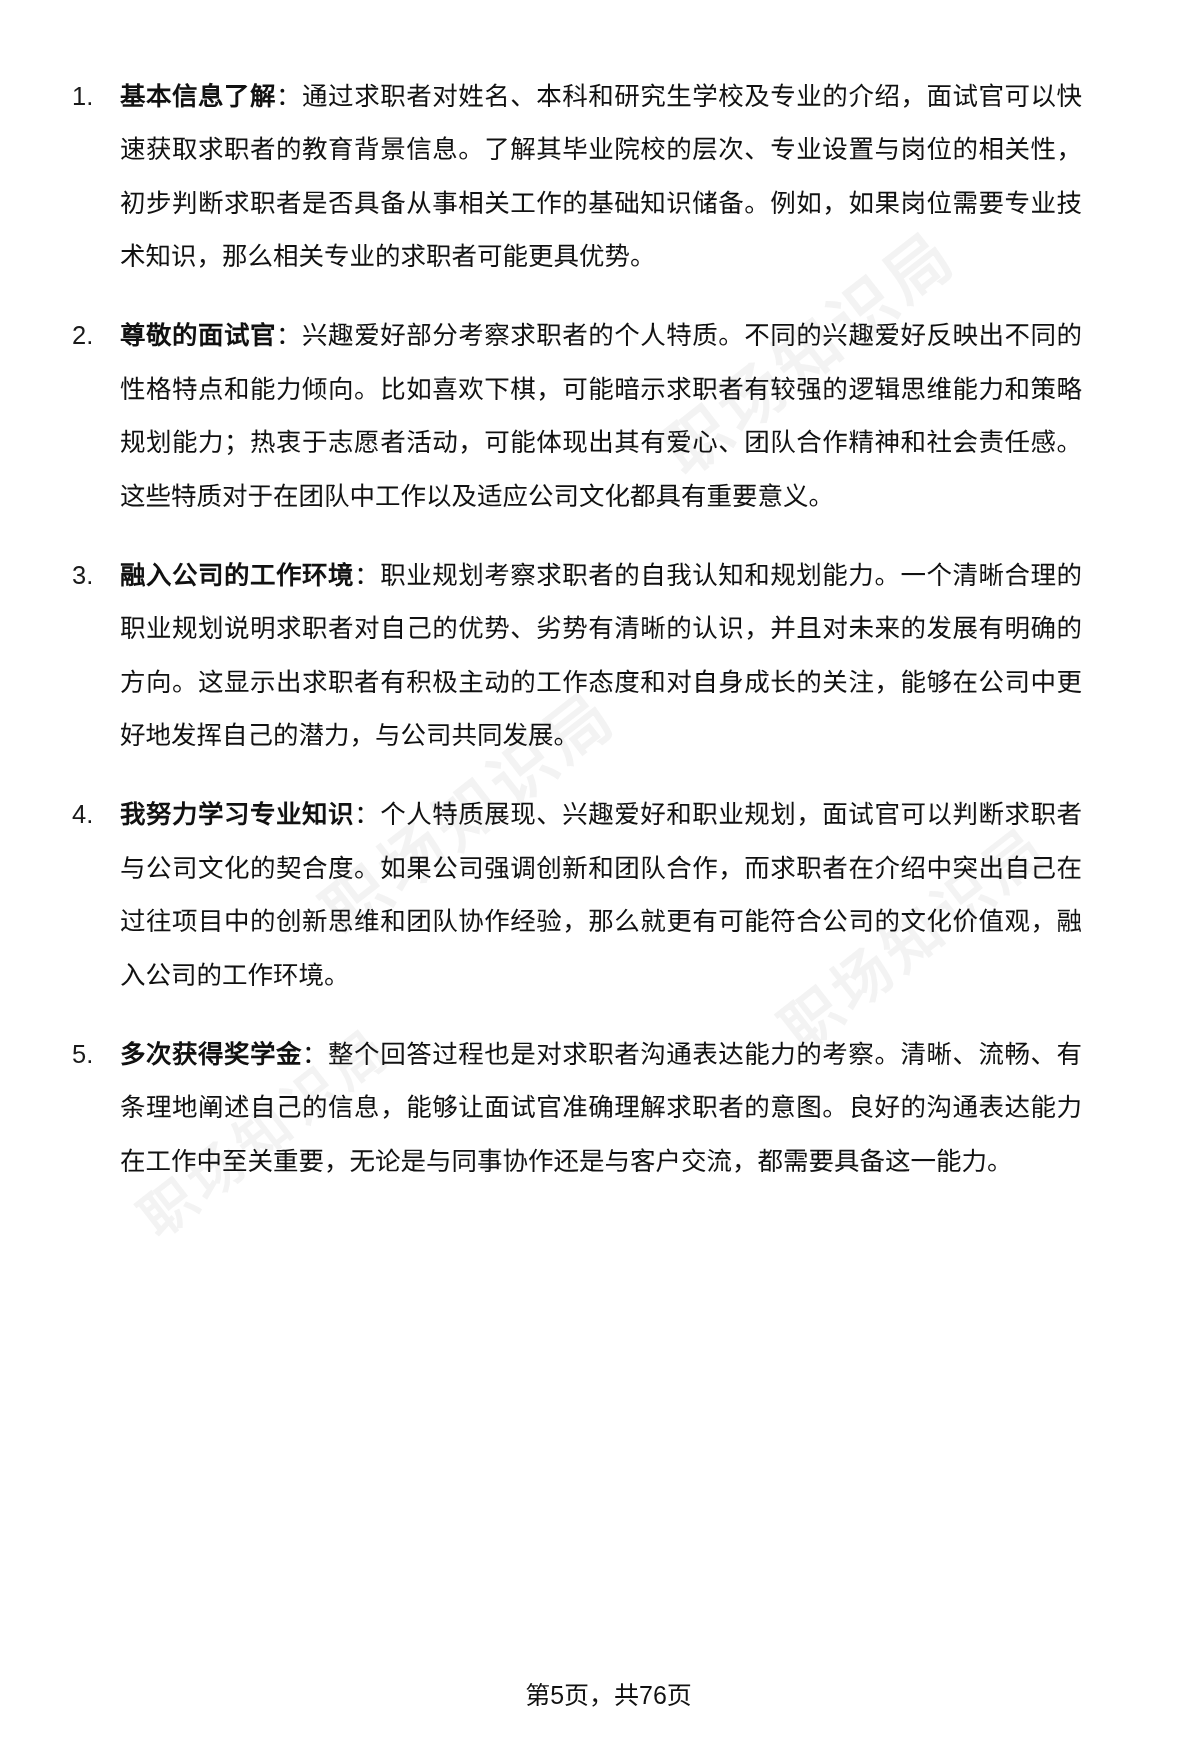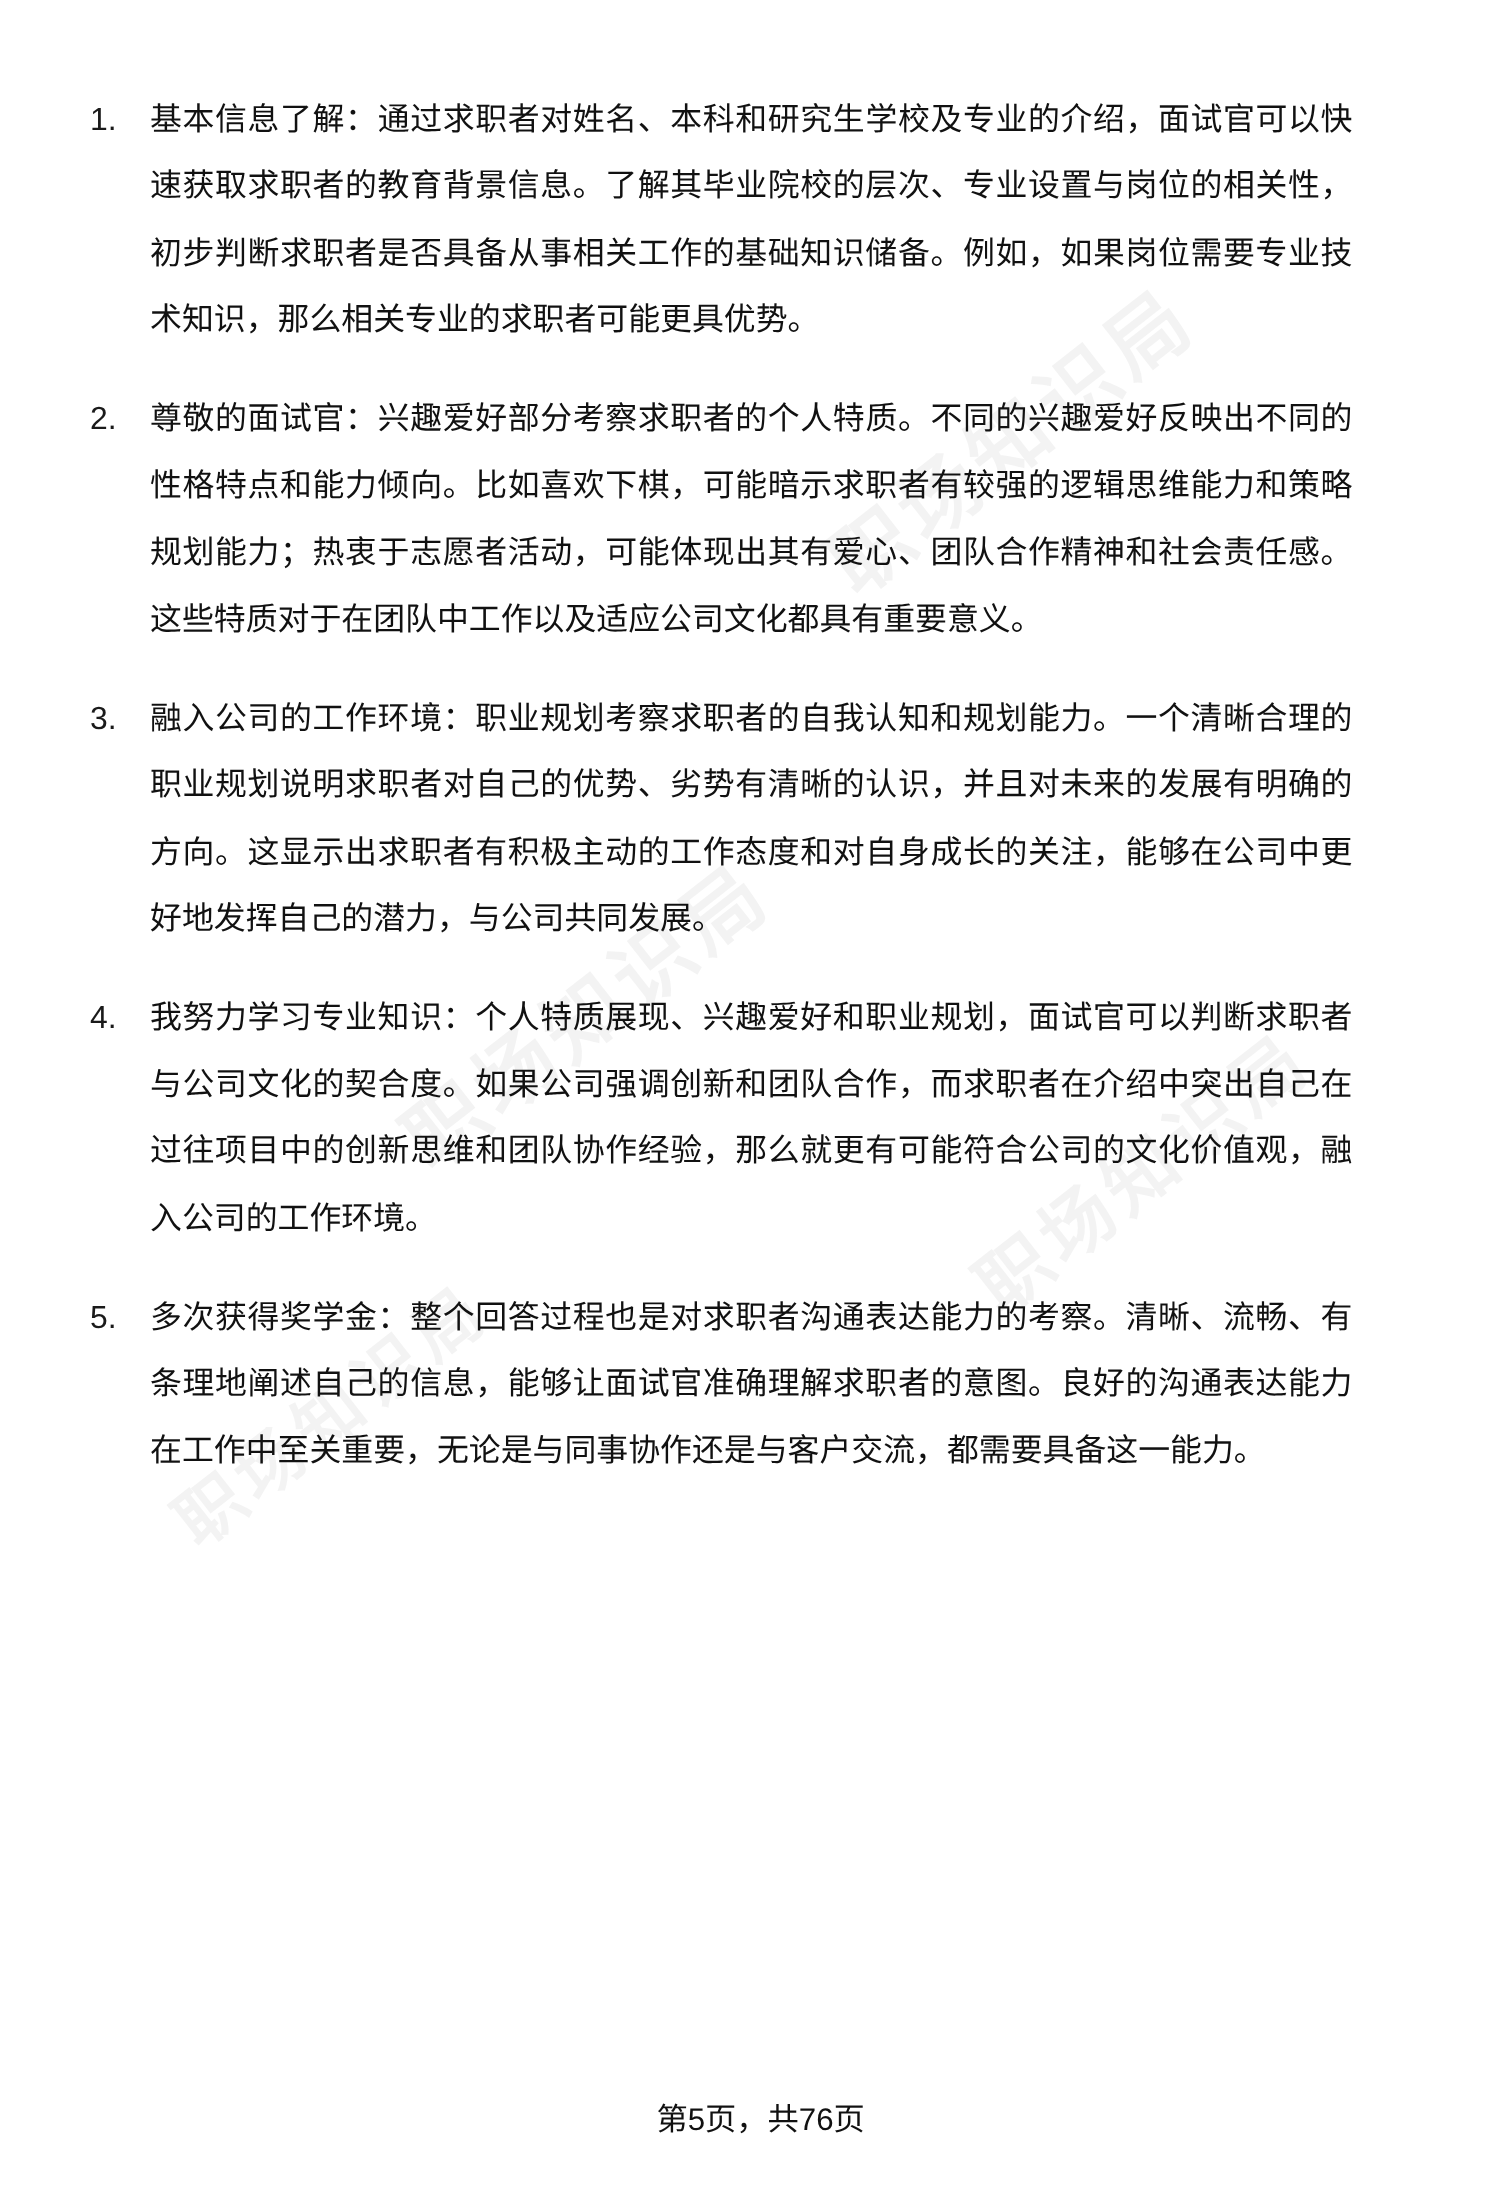--- a/index.html
+++ b/index.html
@@ -76,21 +76,21 @@
   .para {
     font-size: 25.5px;
     line-height: 53.5px;
     text-align: justify;
     text-justify: inter-ideograph;
     color: #111111;
     letter-spacing: 0px;
     word-break: break-all;
   }
   .para b.lead {
-    font-weight: 400;
+    font-weight: 700;
   }
 
   .section-heading {
     margin: 40px 0 22px 4px;
     font-size: 25px;
     font-weight: 700;
     line-height: 40px;
     color: #e8261a;
   }
 

